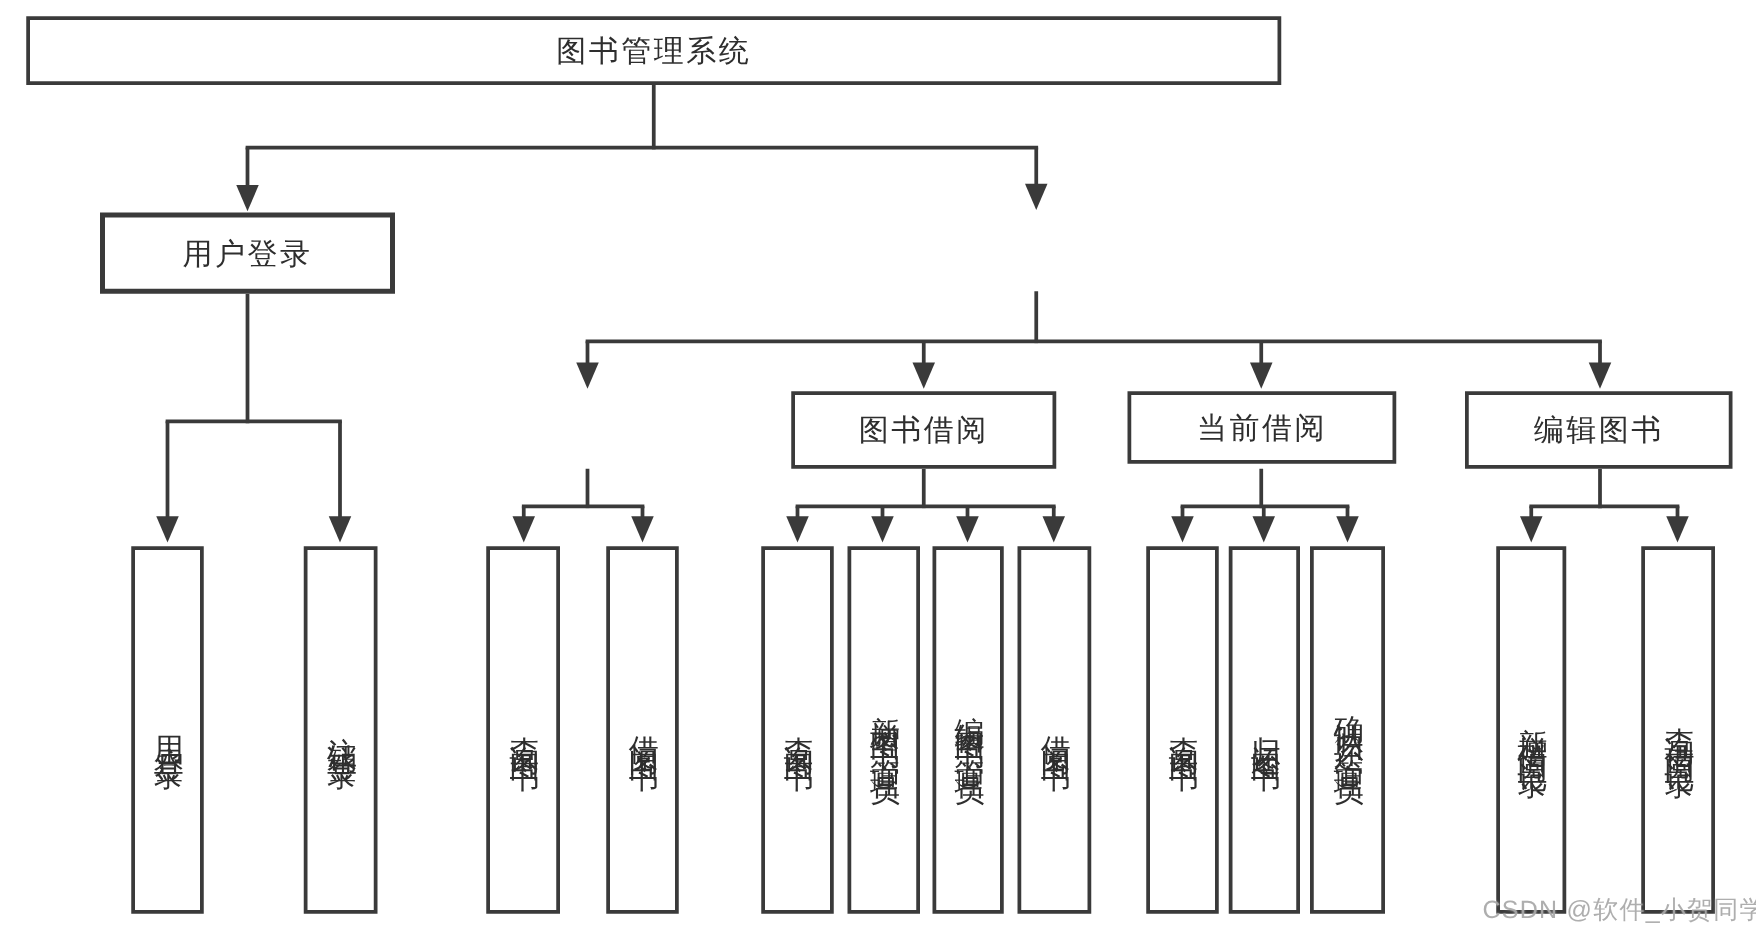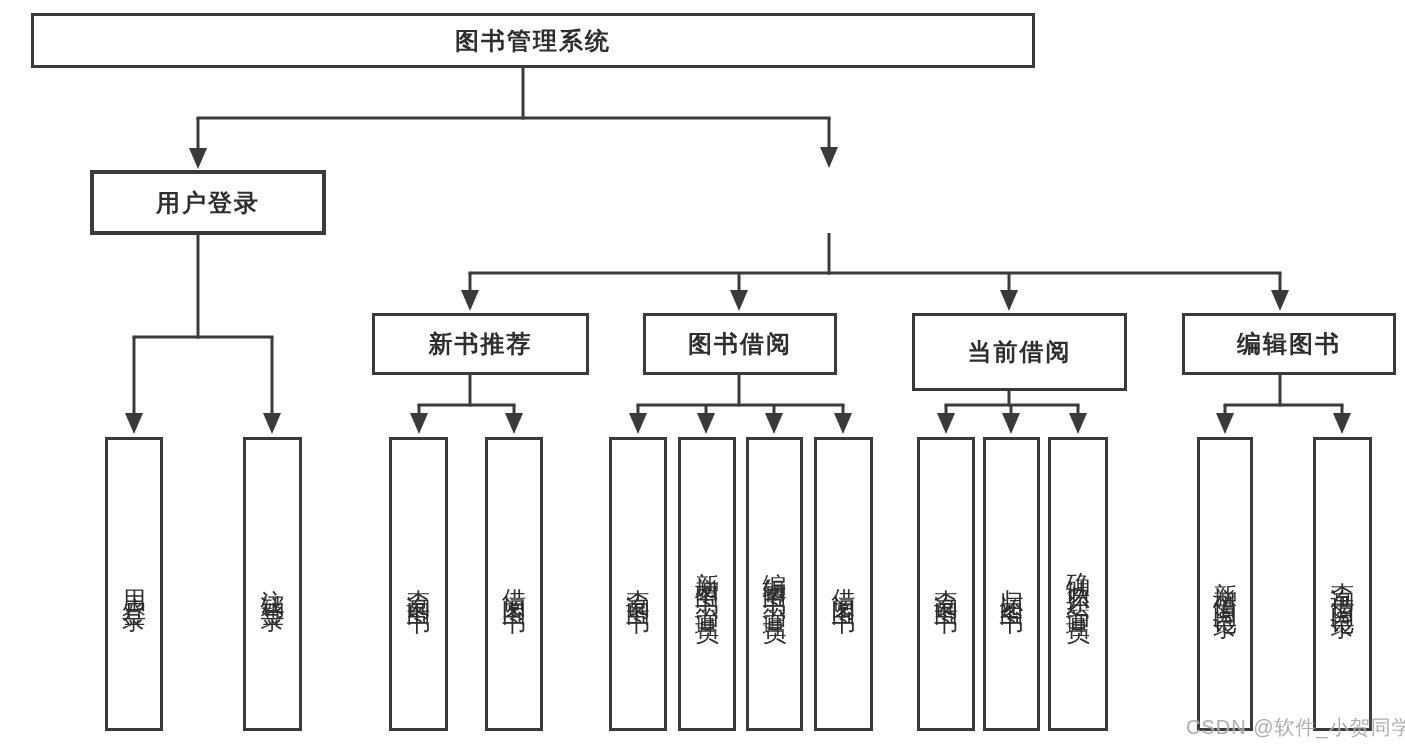--- a/index.html
+++ b/index.html
@@ -9,23 +9,22 @@
     background:#ffffff;
     font-family:"Liberation Sans","DejaVu Sans",sans-serif;
     overflow:hidden;
   }
   #wires{position:absolute;left:0;top:0;width:1405px;height:747px;}
   .hbox{
     position:absolute;
     border:3px solid #3a3a3a;
     background:#ffffff;
     display:flex;align-items:center;justify-content:center;
-    font-size:24px;letter-spacing:2px;font-weight:700;color:#2e2e2e;
+    font-size:24px;letter-spacing:2px;font-weight:400;color:#2e2e2e;
     box-sizing:border-box;
-    margin-left:10px;
   }
   .lv2{border-width:4px;}
   .vbox{
     position:absolute;
     top:437px;height:294px;
     border:3px solid #3a3a3a;
     background:#ffffff;
     display:flex;align-items:center;justify-content:center;
     box-sizing:border-box;
   }
@@ -33,22 +32,22 @@
     writing-mode:vertical-rl;
     text-orientation:mixed;
     font-size:24px;letter-spacing:7px;font-weight:500;color:#2e2e2e;
     white-space:nowrap;
   }
   
   #b-root {left:21px;  top:13px;  width:1004px;height:55px;}
   #b-login{left:80px;  top:170px; width:236px; height:65px;}
   #b-mgmt {left:712px; top:169px; width:235px; height:64px;}
   #b-rec  {left:362px; top:313px; width:217px; height:62px;}
-  #b-bor  {left:633px; top:313px; width:194px; height:62px;}
-  #b-cur  {left:902px; top:313px; width:215px; height:78px;text-align:right;}
+  #b-bor  {left:633px; top:313px; width:212px; height:62px;}
+  #b-cur  {left:902px; top:313px; width:215px; height:58px;text-align:right;}
   #b-his  {left:1172px;top:313px; width:214px; height:62px;}
   
   #v-login   {left:105px; width:58px;}
   #v-logout  {left:243px; width:59px;}
   #v-rec-q   {left:389px; width:59px;}
   #v-rec-b   {left:485px; width:58px;}
   #v-bor-q   {left:609px; width:58px;}
   #v-bor-add {left:678px; width:58px;}
   #v-bor-edit{left:746px; width:57px;}
   #v-bor-b   {left:814px; width:59px;}
@@ -145,21 +144,20 @@
       <polygon points="1216,413 1234,413 1225,434"></polygon>
       <line x1="1342" y1="405" x2="1342" y2="414"></line>
       <polygon points="1333,413 1351,413 1342,434"></polygon>
     </g>
   </svg>
 
   <div id="b-root" class="hbox">图书管理系统</div>
 
   <div id="b-login" class="hbox lv2">用户登录</div>
 
-  <div id="b-rec" class="hbox">新书推荐</div>
   <div id="b-bor" class="hbox">图书借阅</div>
   <div id="b-cur" class="hbox">当前借阅</div>
   <div id="b-his" class="hbox">编辑图书</div>
 
   <div id="v-login" class="vbox">
     <span>用户登录</span>
   </div>
   <div id="v-logout" class="vbox">
     <span>注销登录</span>
   </div>

